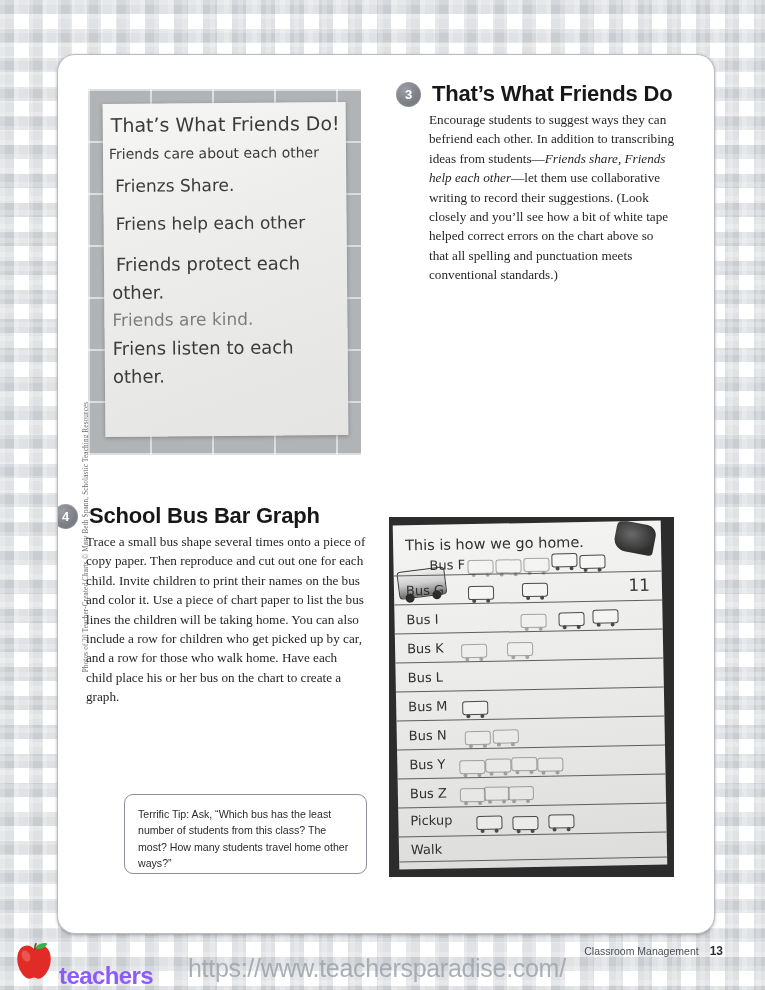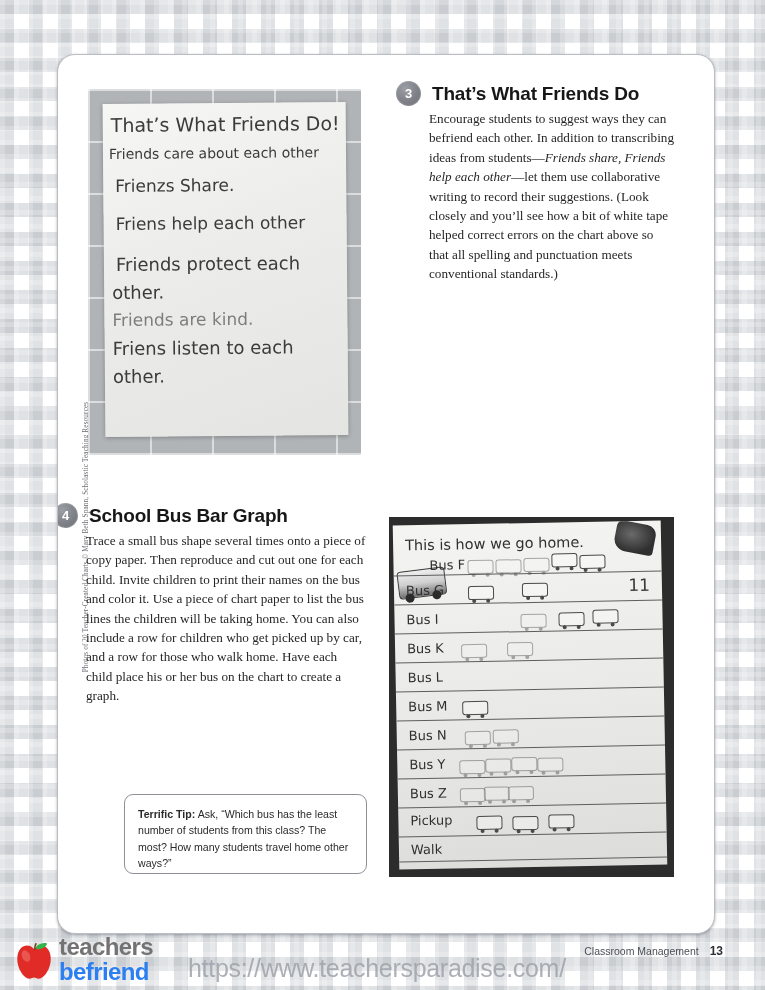--- a/index.html
+++ b/index.html
@@ -52,21 +52,21 @@
     width:25px;height:25px;border-radius:50%;
     background:radial-gradient(circle at 36% 30%, #9b9ea4 0%, #7d8086 55%, #6c6f75 100%);
     color:#fff;font-family:"Liberation Sans", sans-serif;
     font-weight:bold;font-size:13px;line-height:25px;text-align:center;
     flex:0 0 25px;
     box-shadow:inset 0 0 2px rgba(255,255,255,.5);
   }
   .sec-head{display:flex;align-items:center;gap:11px;margin-bottom:3px;}
   .sec-title{
     font-family:"Liberation Sans", sans-serif;
-    font-weight:bold;font-size:19px;color:#171717;
+    font-weight:bold;font-size:22px;color:#171717;
     letter-spacing:-0.2px;
   }
   .body-text{
     font-family:"Liberation Serif", serif;
     font-size:13.2px;line-height:19.4px;color:#262626;
     text-align:left;
   }
   .body-text i{font-style:italic;}
 
   
@@ -104,21 +104,21 @@
 
   #tipbox{
     position:absolute;left:66px;top:739px;width:243px;height:80px;
     border:1px solid #8d9096;border-radius:9px;background:#fff;
     box-sizing:border-box;padding:11px 13px 0 13px;
   }
   #tipbox .tip-text{
     font-family:"Liberation Sans", sans-serif;
     font-size:10.6px;line-height:16.4px;color:#2b2b2b;
   }
-  #tipbox .tip-lead{font-weight:bold;}
+  #tipbox .tip-lead{font-weight:normal;}
 
   
   #photo-bus{
     position:absolute;left:331px;top:462px;width:285px;height:360px;
     background:#2c2c2c;overflow:hidden;
   }
   .board{
     position:absolute;left:7px;top:6px;width:268px;height:344px;
     background:linear-gradient(175deg,#f4f4f2 0%,#e9e9e7 55%,#dcdcda 100%);
     transform:rotate(-1.1deg);
@@ -164,21 +164,21 @@
   
   #footer-logo{position:absolute;left:12px;top:930px;width:180px;height:58px;}
   #apple{
     position:absolute;left:0px;top:12px;width:44px;height:40px;
   }
   #logo-words{position:absolute;left:47px;top:4px;}
   .logo-line{
     font-family:"Liberation Sans", sans-serif;
     font-weight:bold;font-size:24px;line-height:25px;letter-spacing:-0.6px;
   }
-  #logo-teachers{color:#737373;}
+  #logo-teachers{color:#8b5cf6;margin-top:29px;}
   #logo-paradise{color:#2b7ff0;}
   #watermark{
     position:absolute;left:188px;top:954px;
     font-family:"Liberation Sans", sans-serif;
     font-size:25px;color:#9ea3ab;opacity:.85;letter-spacing:-0.3px;
   }
   #footer-right{
     position:absolute;right:42px;top:944px;
     font-family:"Liberation Sans", sans-serif;
     font-size:10.5px;color:#4c4f55;text-align:right;

